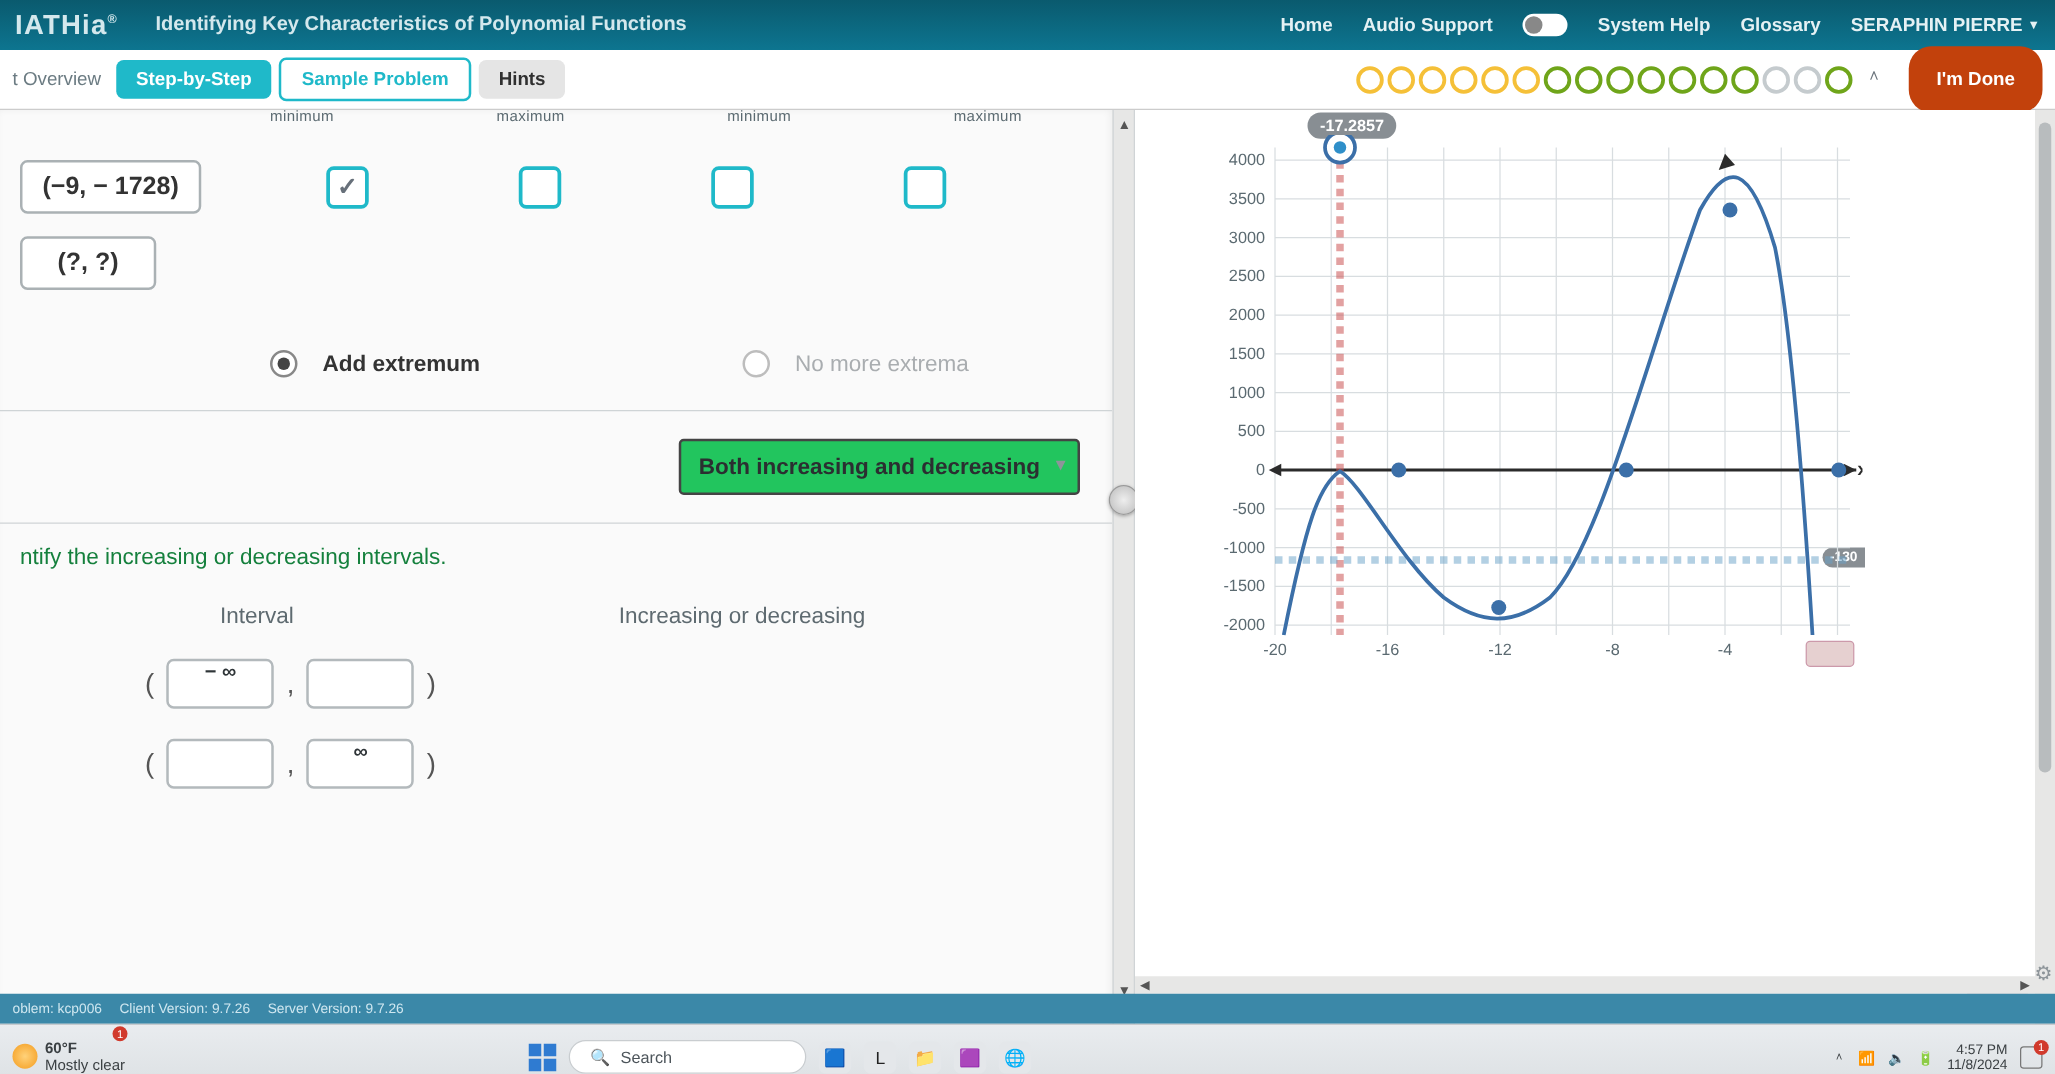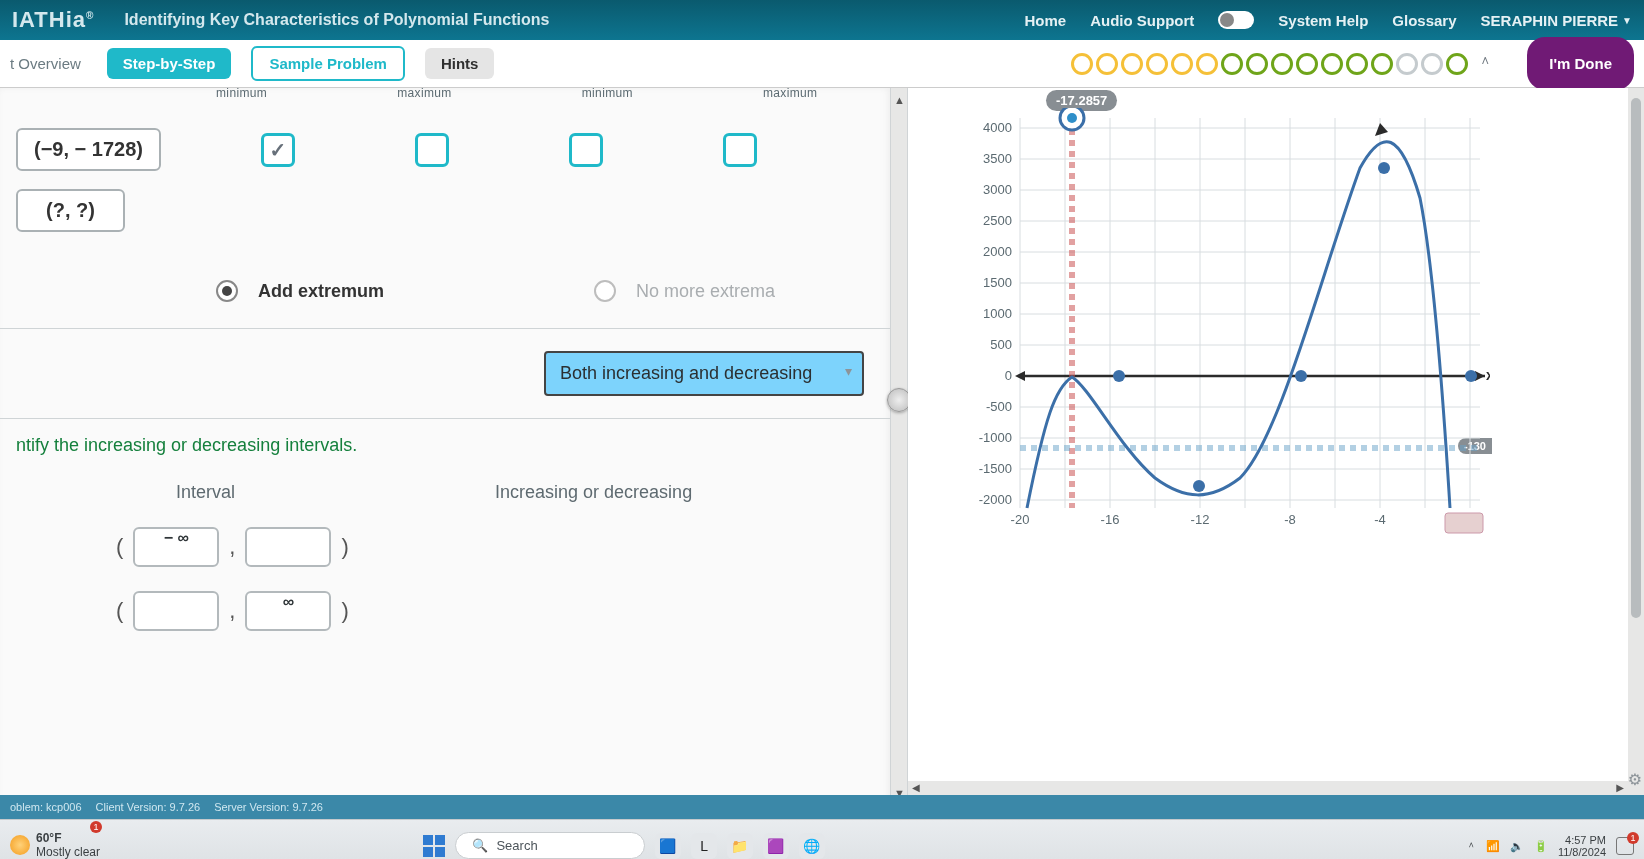--- a/index.html
+++ b/index.html
@@ -11,33 +11,33 @@
 .logo sup{font-size:10px}
 .lesson-title{margin-left:30px;font-size:16px;color:#d4e8ed;font-weight:600}
 .nav-right{margin-left:auto;display:flex;align-items:center;gap:24px;font-size:15px;font-weight:600;color:#e5f1f4}
 .toggle{width:36px;height:18px;background:#fff;border-radius:10px;position:relative}
 .toggle::after{content:"";position:absolute;width:14px;height:14px;background:#888;border-radius:50%;top:2px;left:2px}
 .nav-item{cursor:pointer}
 .user-name{display:flex;align-items:center;gap:4px}
 .chev-down{font-size:10px}
 
 
-.sec-nav{background:#fff;height:48px;display:flex;align-items:center;padding:0 10px;gap:20px;border-bottom:1px solid #ccc}
+.sec-nav{background:#fff;height:48px;display:flex;align-items:center;padding:0 10px;gap:6px;border-bottom:1px solid #ccc}
 .sec-label{color:#6b7b82;font-size:15px;margin-right:6px}
 .btn{padding:7px 16px;border-radius:6px;font-size:15px;font-weight:600;border:none;cursor:pointer;color:#fff}
 .btn-teal{background:#1fb9c9}
 .btn-teal-outline{background:#fff;color:#1fb9c9;border:2px solid #1fb9c9}
 .btn-yellow{background:#e5e5e5;color:#303030}
 .progress-dots{margin-left:auto;display:flex;align-items:center;gap:3px}
 .dot{width:22px;height:22px;border-radius:50%;border:3px solid;background:#fff}
 .dot.yellow{border-color:#f5c038}
 .dot.green{border-color:#6fa51a}
 .dot.gray{border-color:#c5cbce}
 .caret-up{color:#6c757d;font-size:16px;margin-left:6px}
-.done-btn{margin-left:14px;background:#701a75;color:#fff;border-radius:18px;padding:18px 22px;font-size:15px;font-weight:600;border:none;cursor:pointer}
+.done-btn{margin-left:14px;background:#c2410c;color:#fff;border-radius:18px;padding:18px 22px;font-size:15px;font-weight:600;border:none;cursor:pointer}
 
 
 .main{display:flex;height:calc(100% - 128px);background:#f3f3f2}
 .left-panel{flex:0 0 890px;background:#fafafa;position:relative;overflow:hidden;box-shadow:inset -2px 0 6px rgba(0,0,0,.05)}
 .left-content{padding:0 16px}
 
 
 .col-headers{display:flex;gap:130px;padding-left:200px;color:#5b6a71;font-size:12px;margin-top:-2px;letter-spacing:.03em}
 
 
@@ -55,21 +55,21 @@
 .radio.on::after{content:"";width:10px;height:10px;border-radius:50%;background:#444}
 .radio.off{border-color:#bdbdbd}
 .cursor-ptr{position:absolute;top:270px;left:710px;font-size:20px;color:#222}
 
 
 .divider{height:1px;background:#cfd4d6;margin:0 -16px}
 
 
 .stmt-row{display:flex;align-items:center;padding:22px 0;gap:20px}
 .stmt-label{color:#6a7378;font-size:18px}
-.dropdown{margin-left:auto;margin-right:10px;border:2px solid #444;border-radius:4px;padding:10px 30px 10px 14px;font-size:18px;background:#7dd3fc;color:#2b2f31;font-weight:400;min-width:320px;position:relative;cursor:pointer}
+.dropdown{margin-left:auto;margin-right:10px;border:2px solid #444;border-radius:4px;padding:10px 30px 10px 14px;font-size:18px;background:#22c55e;color:#2b2f31;font-weight:700;min-width:320px;position:relative;cursor:pointer}
 .dropdown::after{content:"▾";position:absolute;right:10px;top:10px;color:#8d9499;font-size:14px}
 
 
 .int-label{color:#15803d;font-size:18px;margin-top:16px}
 .int-headers{display:flex;gap:260px;margin-top:26px;margin-left:160px;color:#5e6a70;font-size:18px}
 .int-row{display:flex;align-items:center;gap:10px;margin-top:24px;margin-left:100px;font-size:22px;color:#555}
 .int-input{width:86px;height:40px;border:2px solid #b3b9bc;border-radius:6px;background:#fff;text-align:center;font-size:16px;color:#555}
 .int-input.filled{color:#2f3538;font-weight:600}
 
 

